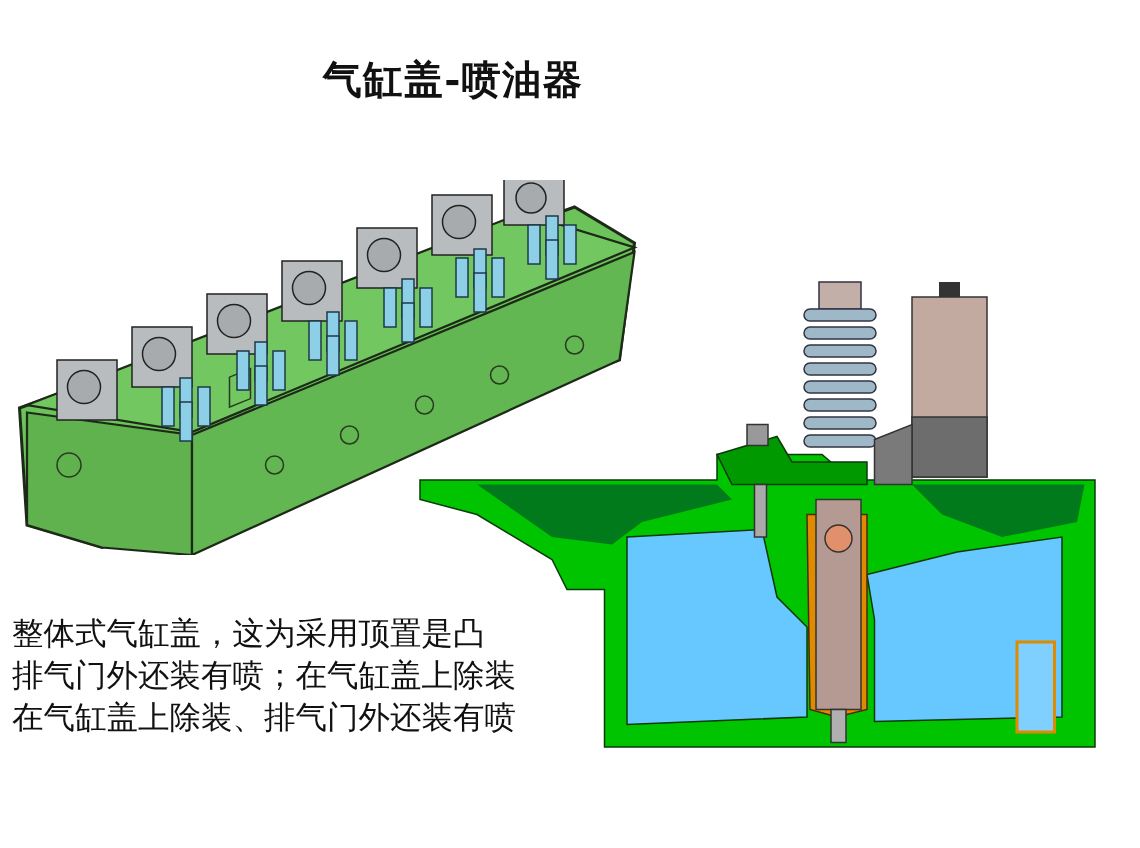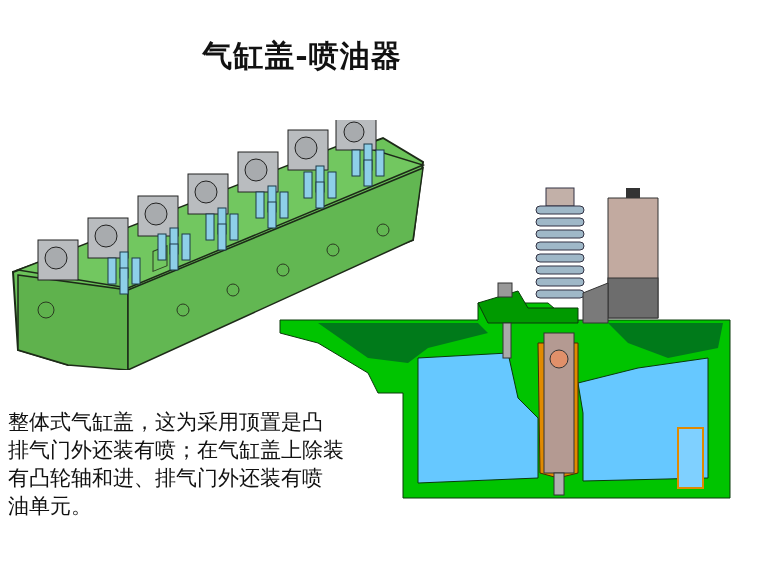--- a/index.html
+++ b/index.html
@@ -2,21 +2,21 @@
 <html><head>
   <meta charset="utf-8">
   <style>
     html, body { margin: 0; padding: 0; }
     body {
       width: 760px; height: 565px; background: #ffffff; position: relative; overflow: hidden;
       font-family: "DejaVu Serif", "Liberation Serif", serif;
     }
     .title {
       position: absolute; left: 0; top: 36px; width: 604px; text-align: center;
-      font-size: 30px; font-weight: bold; color: #111;
+      font-size: 26px; font-weight: bold; color: #111;
       letter-spacing: 1px;
     }
     .desc {
       position: absolute; left: 8px; top: 408px; width: 360px;
       font-size: 21px; line-height: 28px; color: #111;
     }
     .desc div { white-space: nowrap; }
     .fig { position: absolute; }
     #fig-head { left: 8px; top: 120px; width: 430px; height: 250px; }
     #fig-section { left: 278px; top: 183px; width: 460px; height: 320px; }
@@ -152,15 +152,14 @@
   <rect x="330" y="95" width="50" height="40" fill="#6d6d6d" stroke="#333"></rect>
   <path d="M305,110 L330,100 L330,140 L305,140 Z" fill="#7a7a7a" stroke="#333"></path>
   <rect x="348" y="5" width="14" height="10" fill="#333"></rect>
 
   <rect x="400" y="245" width="25" height="60" fill="#7fd0ff" stroke="#e08a00" stroke-width="2"></rect>
 </svg>
 
 <div class="desc">
   <div>整体式气缸盖，这为采用顶置是凸</div>
   <div>排气门外还装有喷；在气缸盖上除装</div>
-  <div>有凸轮轴和进、排气门外还装有喷</div>
-  <div>油单元。</div>
+  <div>在气缸盖上除装、排气门外还装有喷</div>
 </div>
 
 </body></html>

